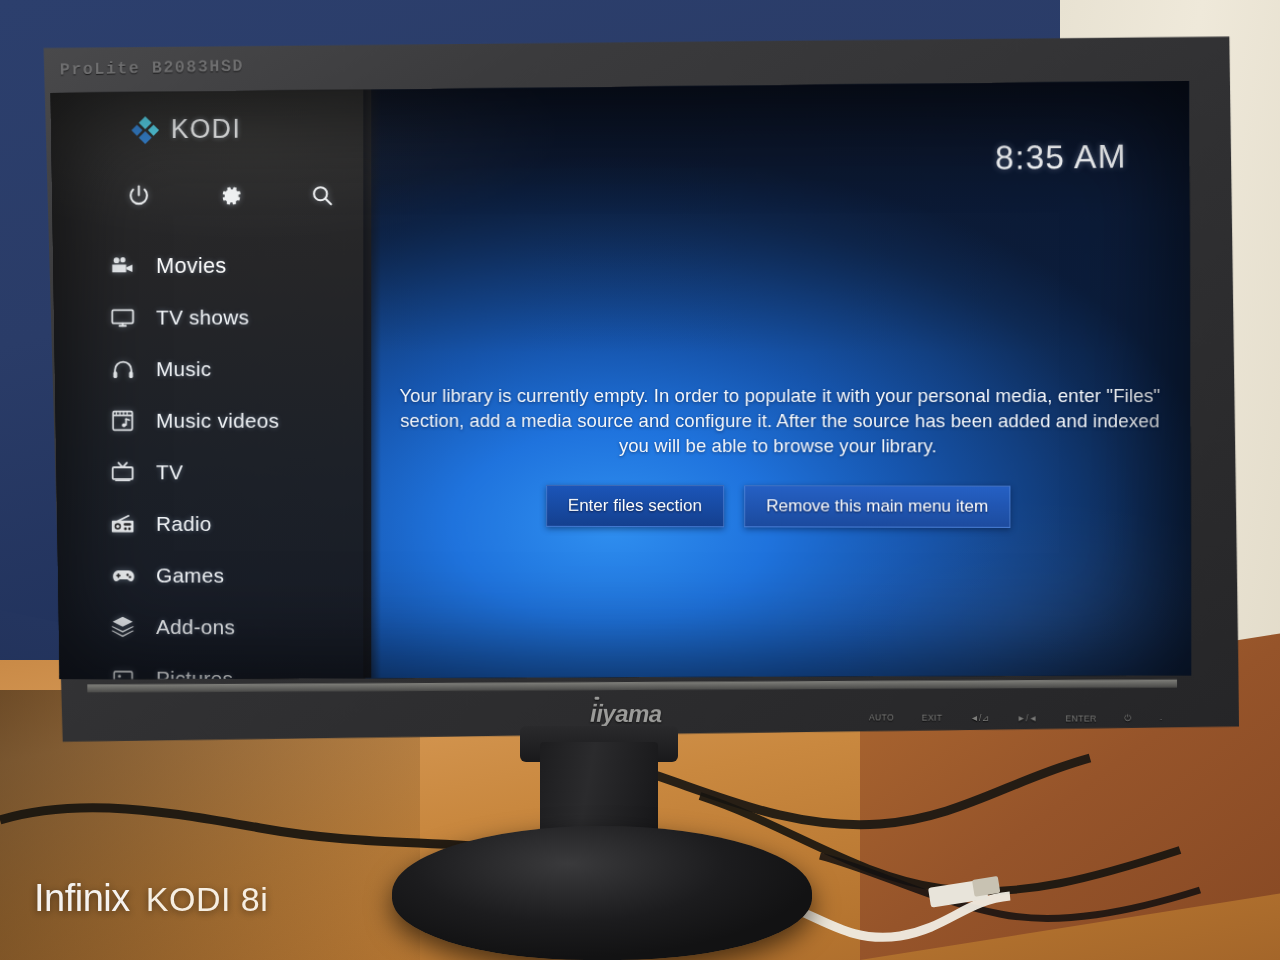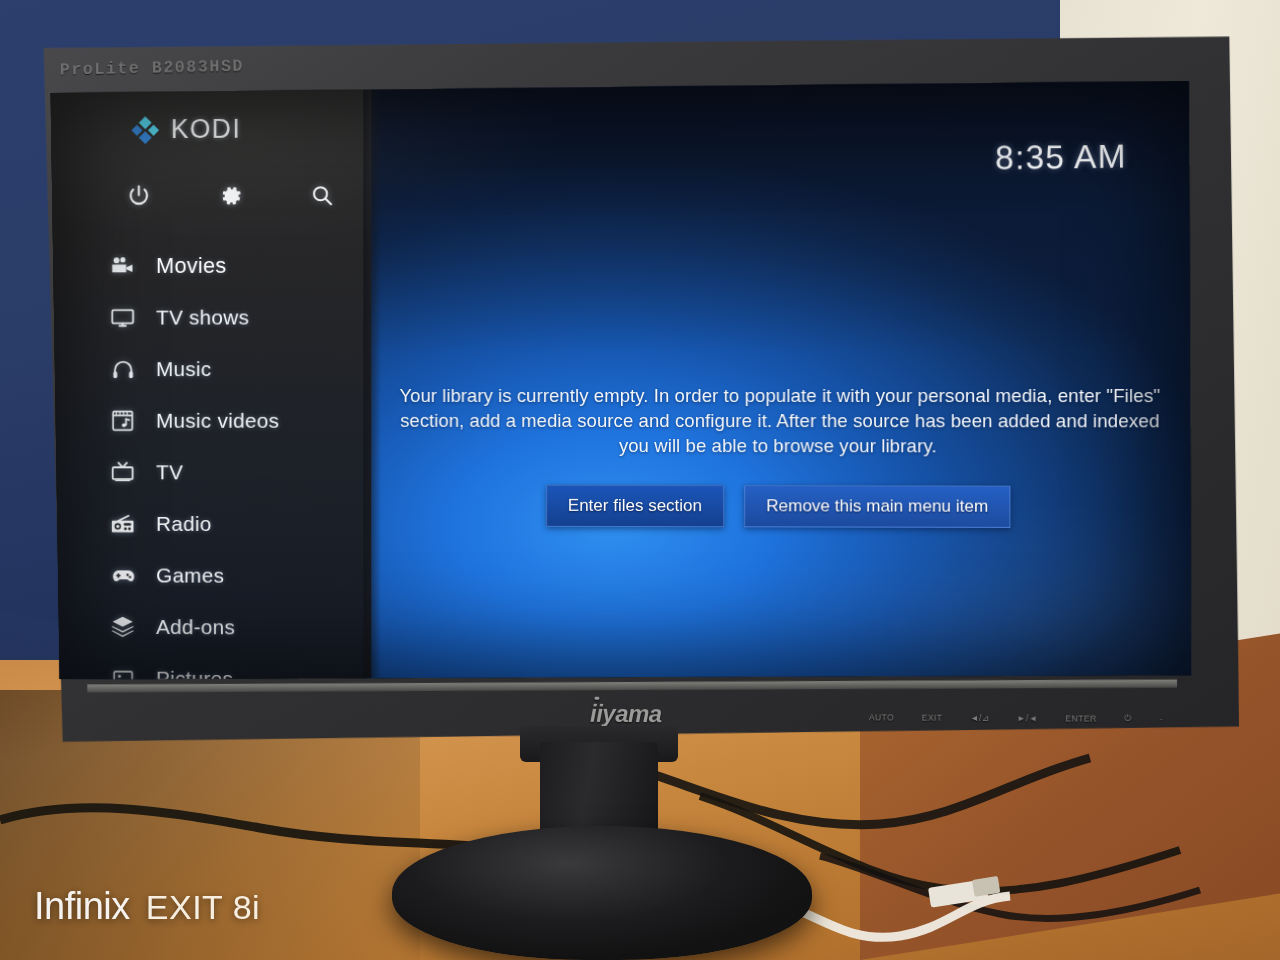--- a/index.html
+++ b/index.html
@@ -225,21 +225,21 @@
     position:absolute; left:520px; top:726px; width:158px; height:36px;
     background:linear-gradient(180deg,#2a2a2c,#19191b);
     border-radius:6px;
   }
 
   
   .cable { position:absolute; pointer-events:none; }
 
   
   .watermark {
-    position:absolute; left:34px; bottom:32px;
+    position:absolute; left:34px; bottom:40px;
     display:flex; align-items:baseline; gap:16px;
     pointer-events:none;
   }
   .wm-1 {
     font-size:38px; font-weight:300; color:rgba(255,255,255,.93);
     letter-spacing:-.5px; text-shadow:0 2px 7px rgba(0,0,0,.45);
   }
   .wm-2 {
     font-size:34px; font-weight:300; color:rgba(255,250,240,.93);
     letter-spacing:.5px; text-shadow:0 2px 7px rgba(0,0,0,.45);
@@ -455,16 +455,16 @@
       </div>
     </div>
   </div>
 
   <div class="stand-hinge"></div>
   <div class="stand-neck"></div>
   <div class="stand-base"></div>
 
   <div class="watermark">
     <span class="wm-1">Infinix</span>
-    <span class="wm-2">EXIT 8i</span>
+    <span class="wm-2">KODI 8i</span>
   </div>
 
 </div>
 
 </body></html>

